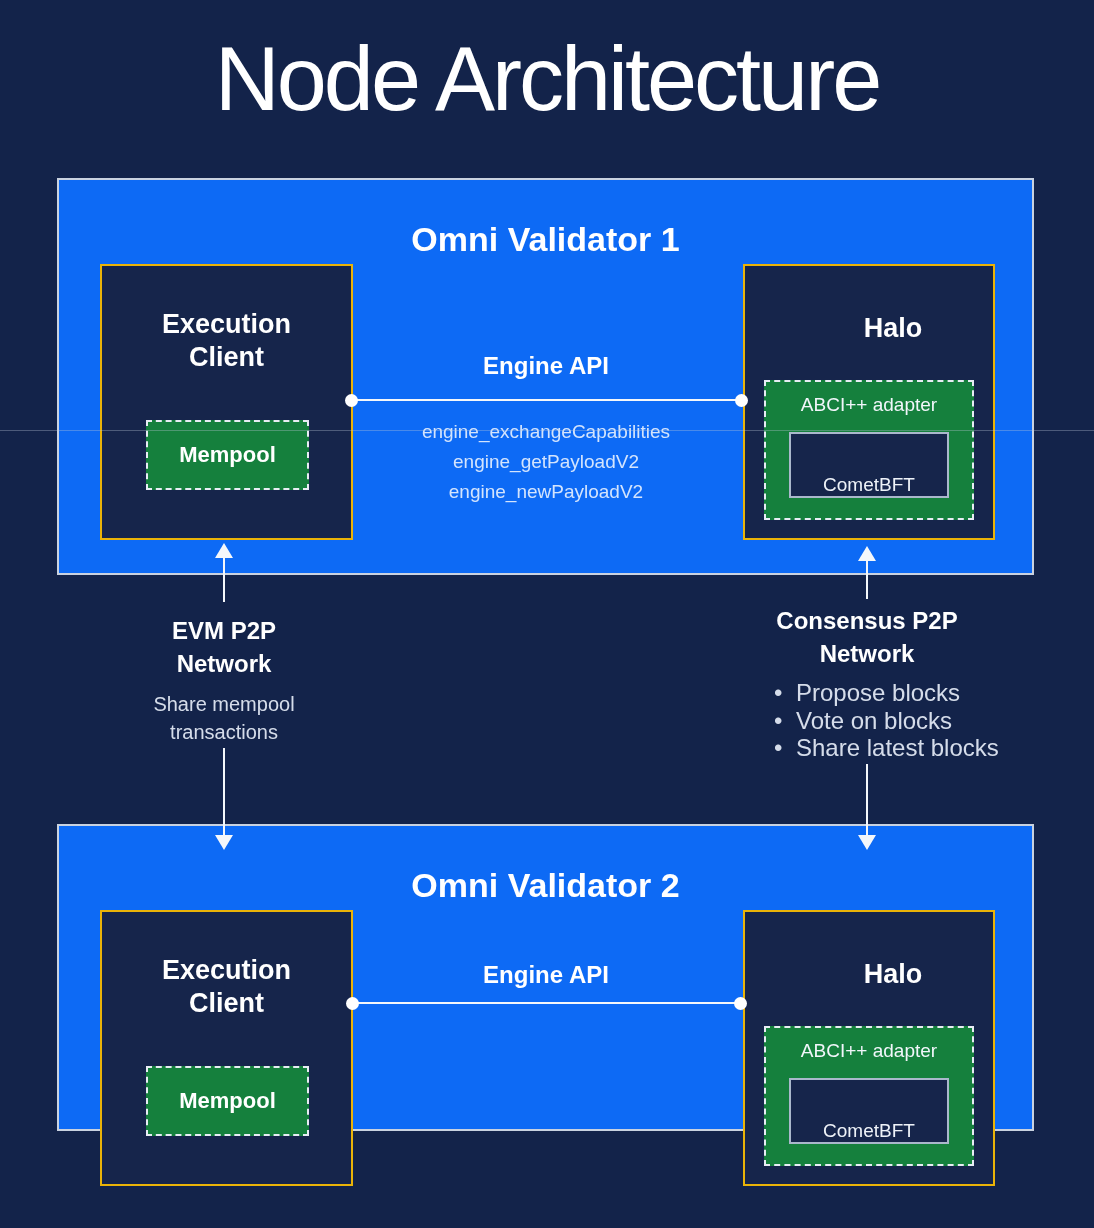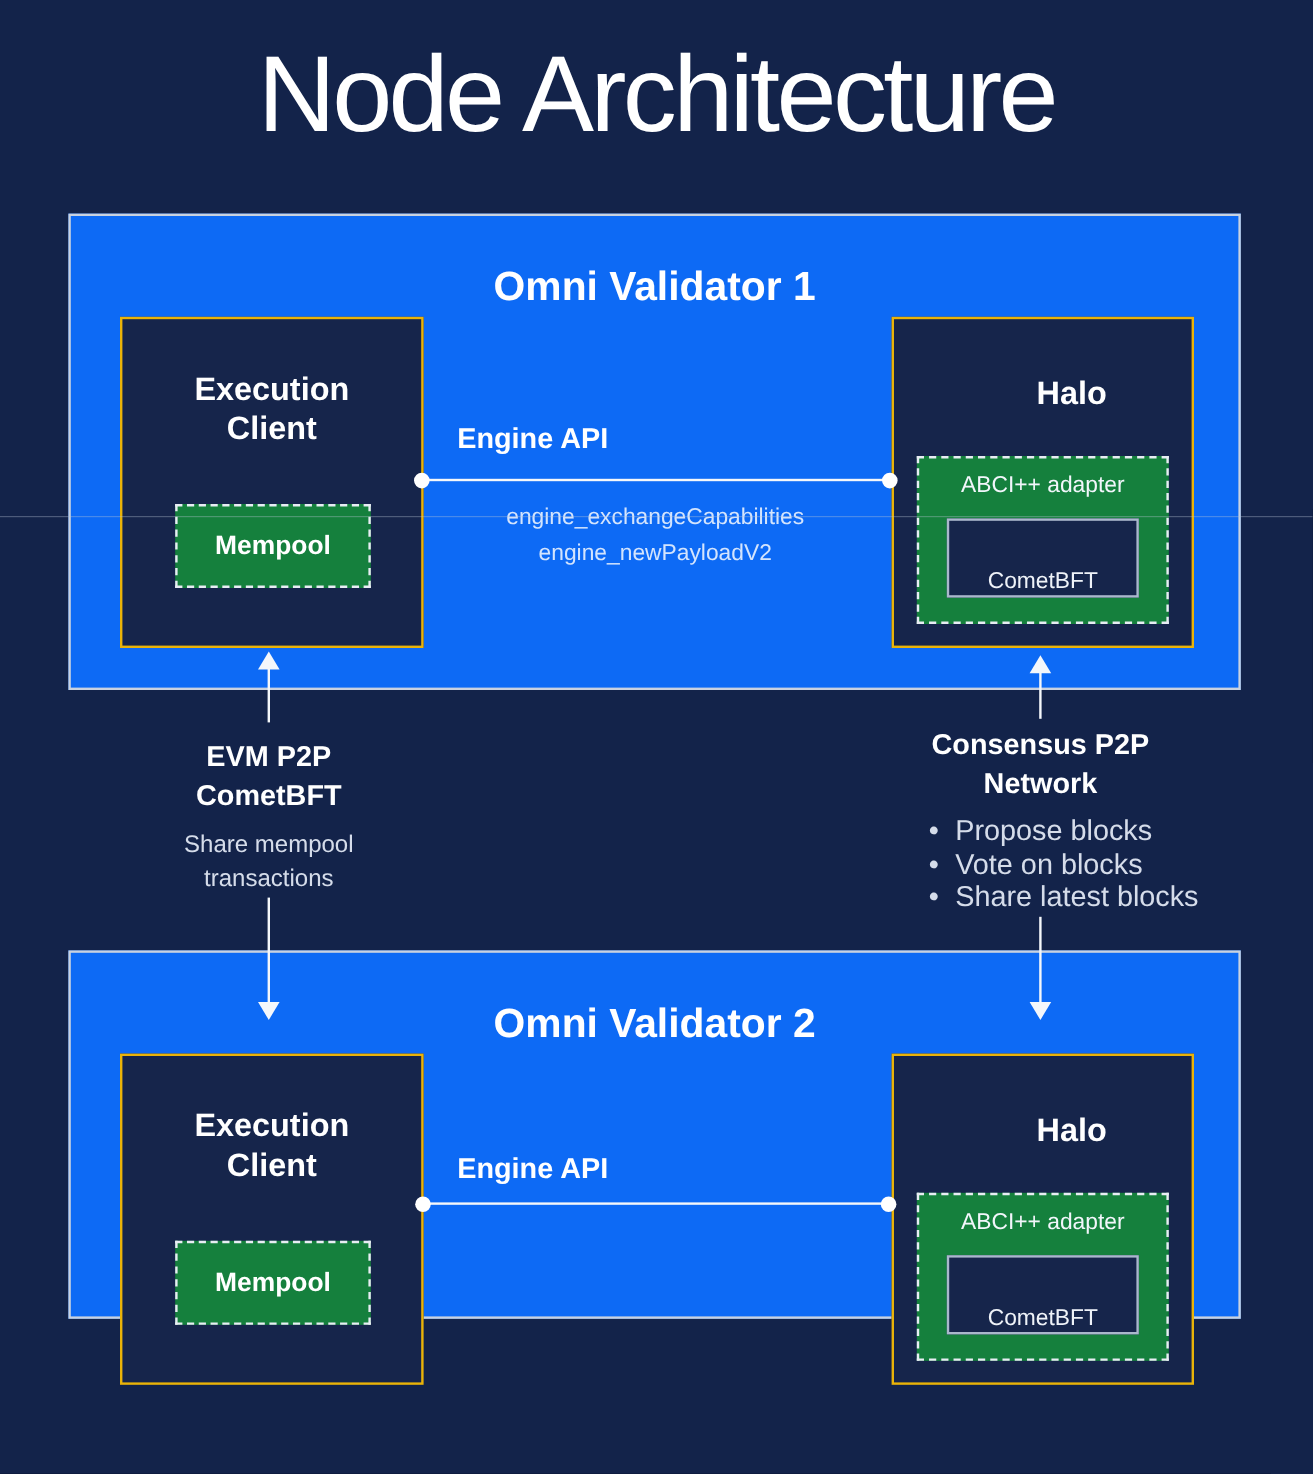--- a/index.html
+++ b/index.html
@@ -15,21 +15,21 @@
   }
   .seam{
     position:absolute;left:0;top:430px;width:100%;height:1px;
     background:rgba(186,198,216,0.35);z-index:6;pointer-events:none;
   }
   .vbox{
     position:absolute;left:57px;width:977px;
     background:#0d6af5;border:2px solid #c9d2e0;padding-left:13px;
   }
   .vbox.v1{top:178px;height:397px;}
-  .vbox.v2{top:792px;height:307px;}
+  .vbox.v2{top:824px;height:307px;}
   .vbox-title{
     position:absolute;left:0;top:40px;width:100%;text-align:center;
     font-size:34px;font-weight:700;color:#ffffff;
   }
   .darkbox{
     position:absolute;top:84px;width:253px;height:276px;
     background:#16254b;border:2px solid #eab308;
   }
   .darkbox.exec{left:41px;}
   .darkbox.halo{left:684px;width:252px;}
@@ -53,21 +53,21 @@
     position:absolute;left:0;top:12px;width:100%;text-align:center;
     font-size:19px;font-weight:400;color:#f2f6fb;
   }
   .cometbft{
     position:absolute;left:23px;top:50px;width:160px;height:66px;
     background:#16254b;border:2px solid #aab8cc;
     display:flex;align-items:flex-end;justify-content:center;
     font-size:19px;color:#eef2f8;
   }
   .engine-label{
-    position:absolute;width:330px;text-align:left;
+    position:absolute;width:330px;text-align:center;
     font-size:24px;font-weight:700;color:#ffffff;z-index:5;
   }
   .engine-label.e1{left:381px;top:352px;}
   .engine-label.e2{left:381px;top:961px;}
   .engine-line{
     position:absolute;height:2px;background:#f4f7fb;z-index:5;
   }
   .engine-line.e1{left:351px;top:399px;width:390px;}
   .engine-line.e2{left:352px;top:1002px;width:388px;}
   .dot{
@@ -131,27 +131,28 @@
       </div>
     </div>
   </div>
 
   <div class="engine-label e1">Engine API</div>
   <div class="engine-line e1"></div>
   <div class="dot" style="left:345px;top:394px;"></div>
   <div class="dot" style="left:735px;top:394px;"></div>
   <div class="methods">
     <div>engine_exchangeCapabilities</div>
+    <div>engine_getPayloadV2</div>
     <div>engine_newPayloadV2</div>
   </div>
 
   <div class="arrowhead up" style="left:215px;top:543px;"></div>
   <div class="vline" style="left:223px;top:556px;height:46px;"></div>
   <div class="conn-title" style="left:104px;top:614px;width:240px;">EVM P2P
-CometBFT</div>
+Network</div>
   <div class="conn-sub" style="left:104px;top:690px;width:240px;">Share mempool
 transactions</div>
   <div class="vline" style="left:223px;top:748px;height:88px;"></div>
   <div class="arrowhead down" style="left:215px;top:835px;"></div>
 
   <div class="arrowhead up" style="left:858px;top:546px;"></div>
   <div class="vline" style="left:866px;top:559px;height:40px;"></div>
   <div class="conn-title" style="left:727px;top:604px;width:280px;">Consensus P2P
 Network</div>
   <div class="bullets">

